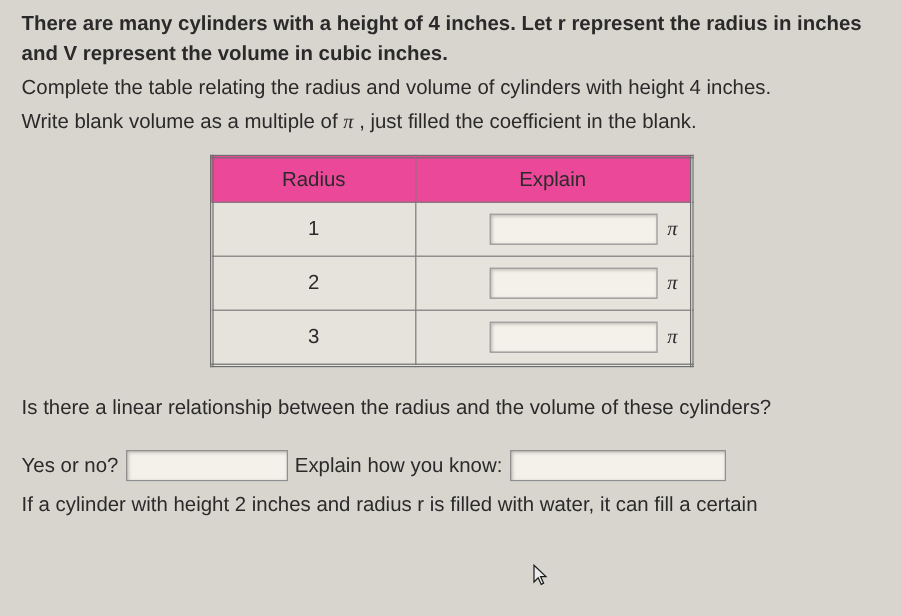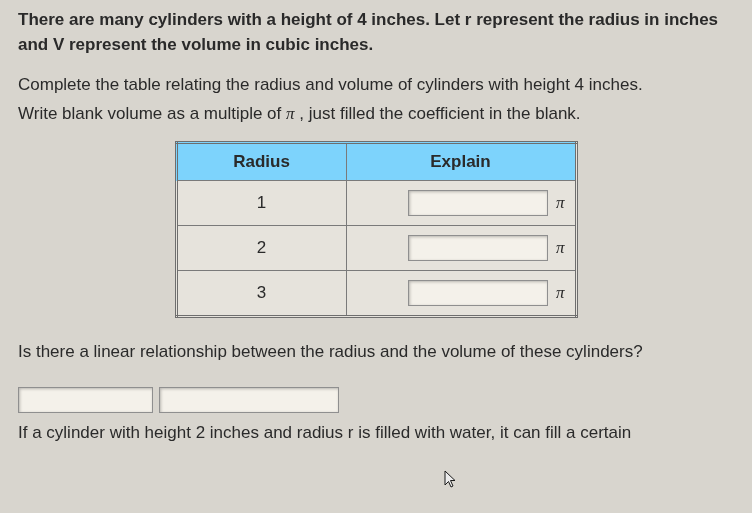--- a/index.html
+++ b/index.html
@@ -8,38 +8,38 @@
     background: #d8d5ce;
     width: 752px;
     height: 513px;
     overflow: hidden;
     padding: 8px 18px 0 18px;
     color: #2a2a2a;
     font-size: 17px;
     line-height: 1.45;
     position: relative;
   }
-  .bold-line { font-weight: 700; margin-bottom: 16px; }
+  .bold-line { font-weight: 700; margin-bottom: 4px; }
   .para { margin-bottom: 4px; }
   .table-wrap { display: flex; justify-content: center; margin: 14px 0 22px 0; }
   table.cyl {
     border-collapse: collapse;
     border: 3px double #6e6e6e;
     background: #e6e3dc;
   }
   table.cyl th, table.cyl td {
     border: 1px solid #7a7a7a;
     padding: 6px 10px;
     text-align: center;
     vertical-align: middle;
     font-size: 17px;
   }
   table.cyl th {
-    font-weight: 700;
-    background: #7dd3fc;
+    font-weight: 400;
+    background: #ec4899;
   }
   .col-radius { width: 170px; }
   .col-volume { width: 230px; }
   .radius-val { font-weight: 400; }
   .vol-cell { display: flex; align-items: center; justify-content: flex-end; gap: 8px; height: 32px; }
   .pi { font-style: italic; font-family: Georgia, "Times New Roman", serif; font-size: 17px; }
   input.blank {
     background: #f4f1ea;
     border: 1px solid #8f8f8f;
     box-shadow: inset 1px 1px 3px rgba(0,0,0,0.25);
@@ -107,21 +107,23 @@
         </div>
       </td>
     </tr>
   </tbody>
     </table>
 </div>
 
 <p class="qline">Is there a linear relationship between the radius and the volume of these cylinders?</p>
 
 <div class="inline-row">
+  <span>Yes or no?</span>
   <input class="blank yesno" value="" style="">
+  <span>Explain how you know:</span>
   <input class="blank explain" value="" style="">
 </div>
 
 <p class="para">If a cylinder with height 2 inches and radius r is filled with water, it can fill a certain</p>
 
 <div class="cursor">
   <svg width="16" height="20" viewBox="0 0 16 20">
     <path d="M1 1 L1 15 L4.5 11.5 L7 17 L9 16 L6.5 10.5 L11 10.5 Z" fill="#ececec" stroke="#1a1a1a" stroke-width="1"></path>
   </svg>
 </div>

